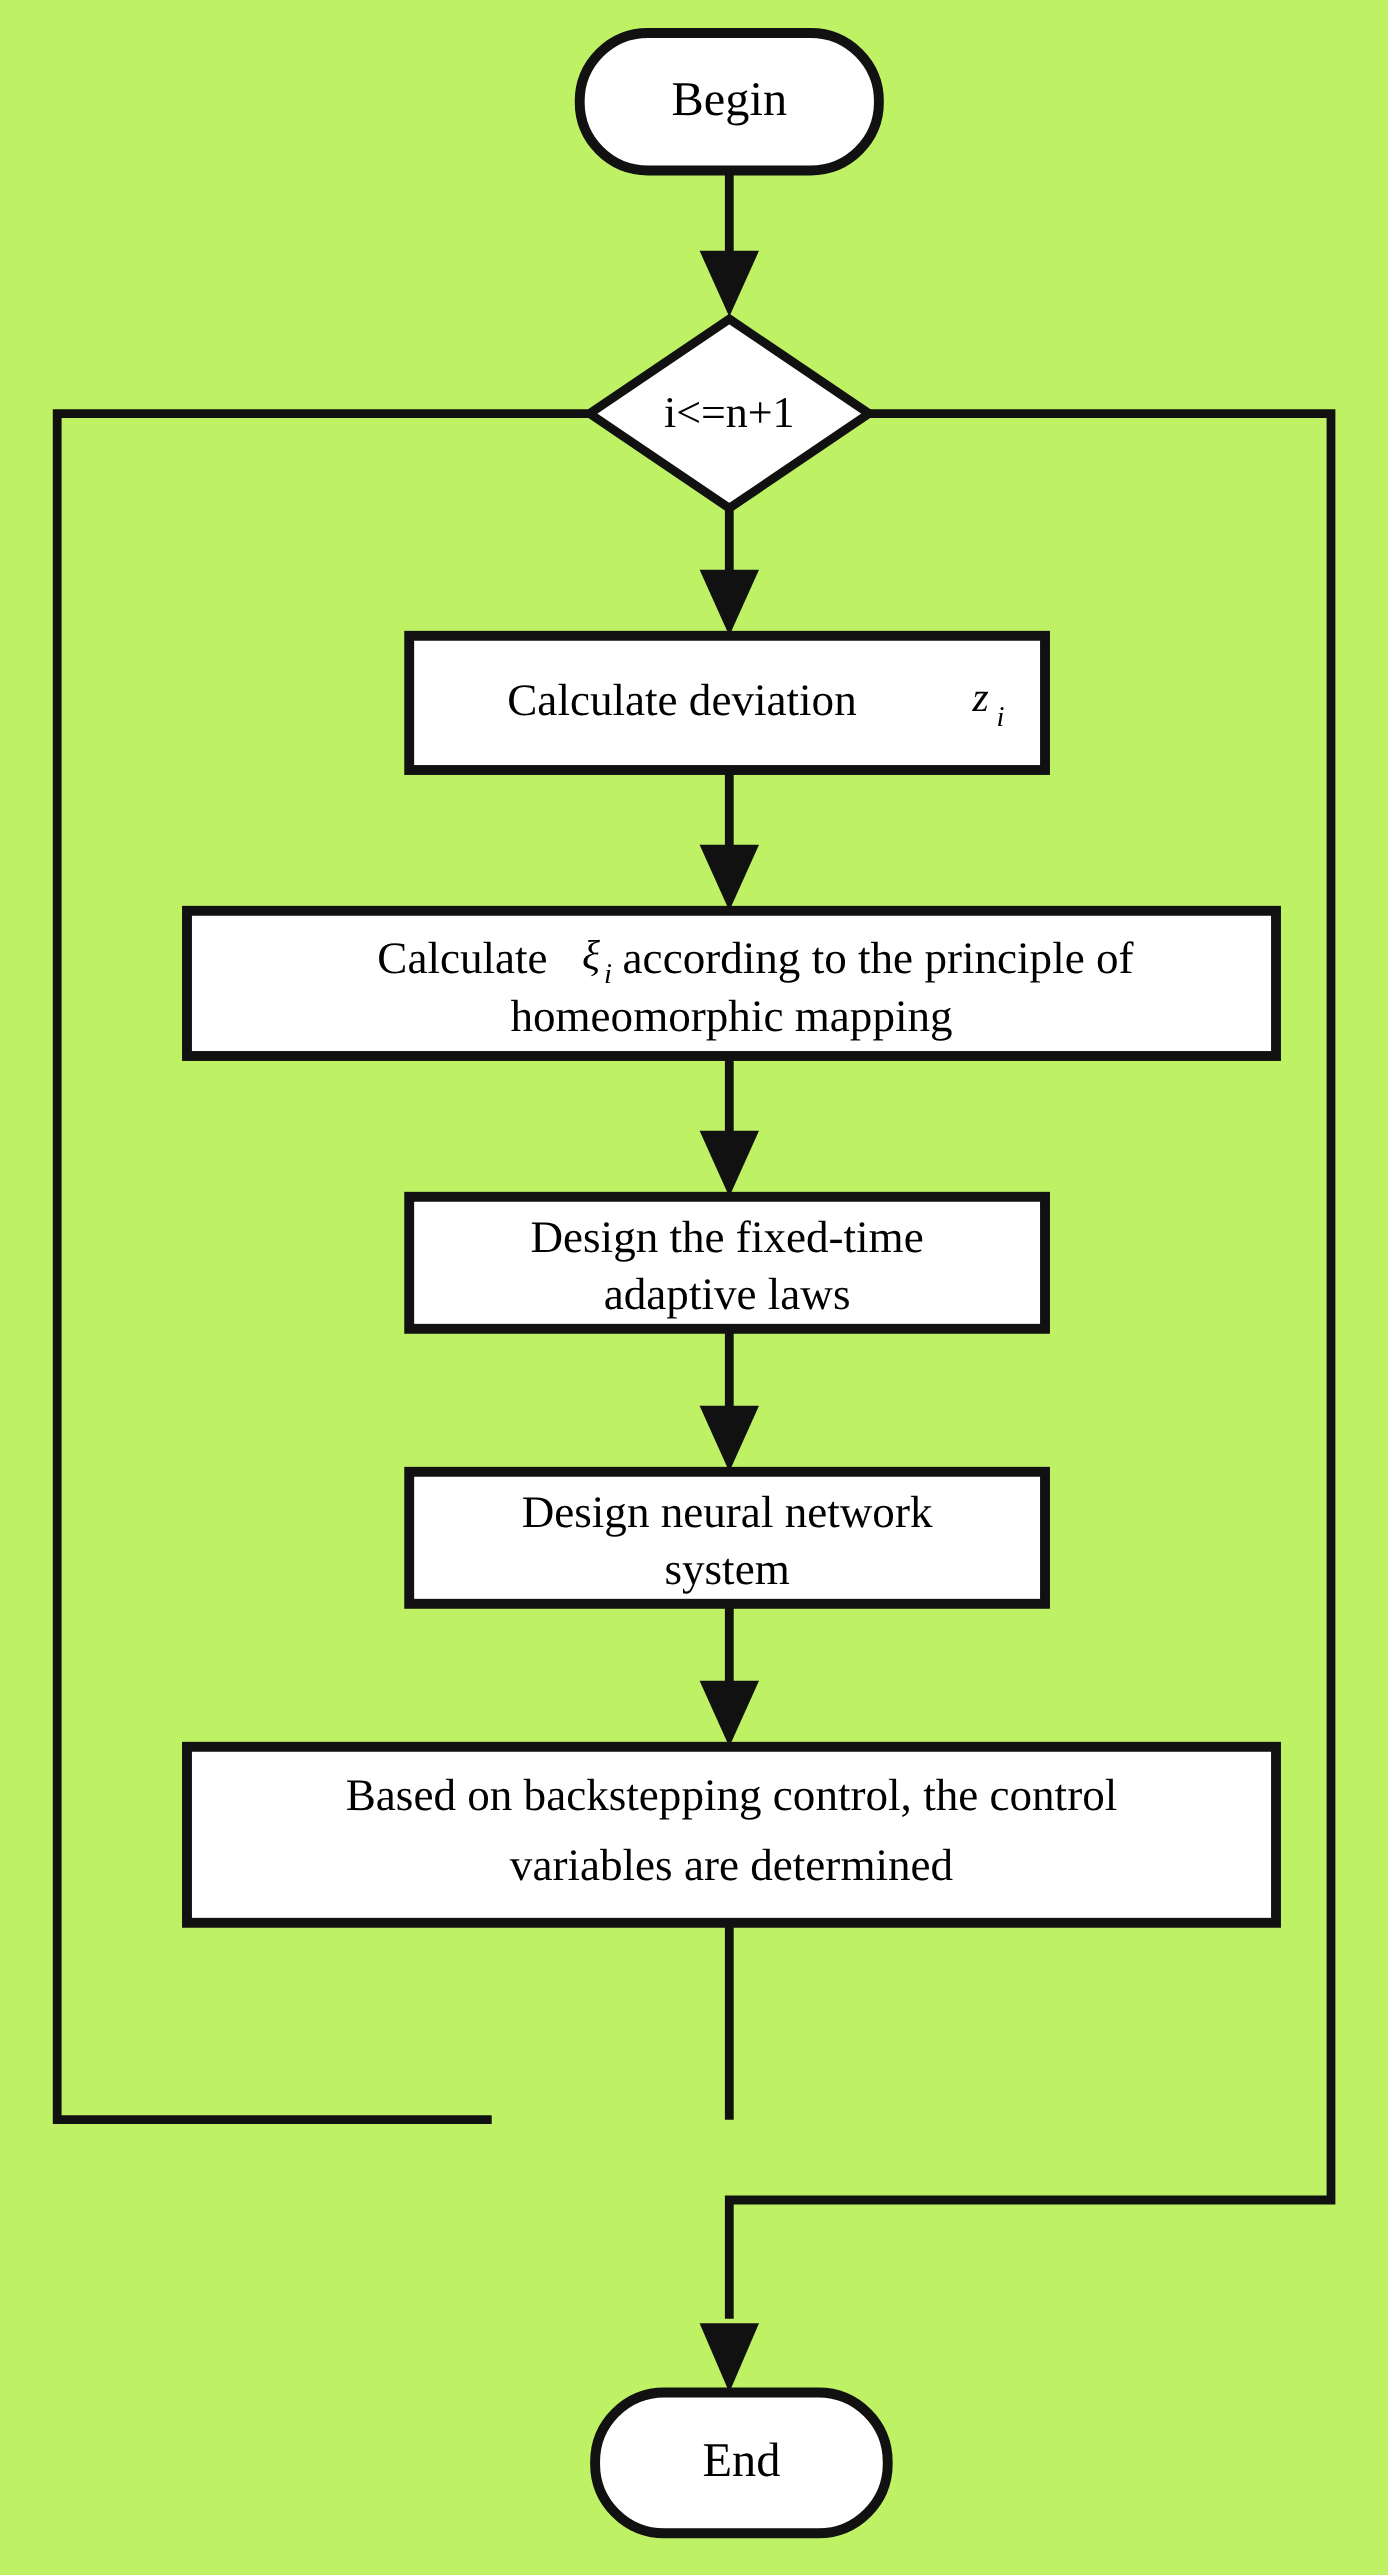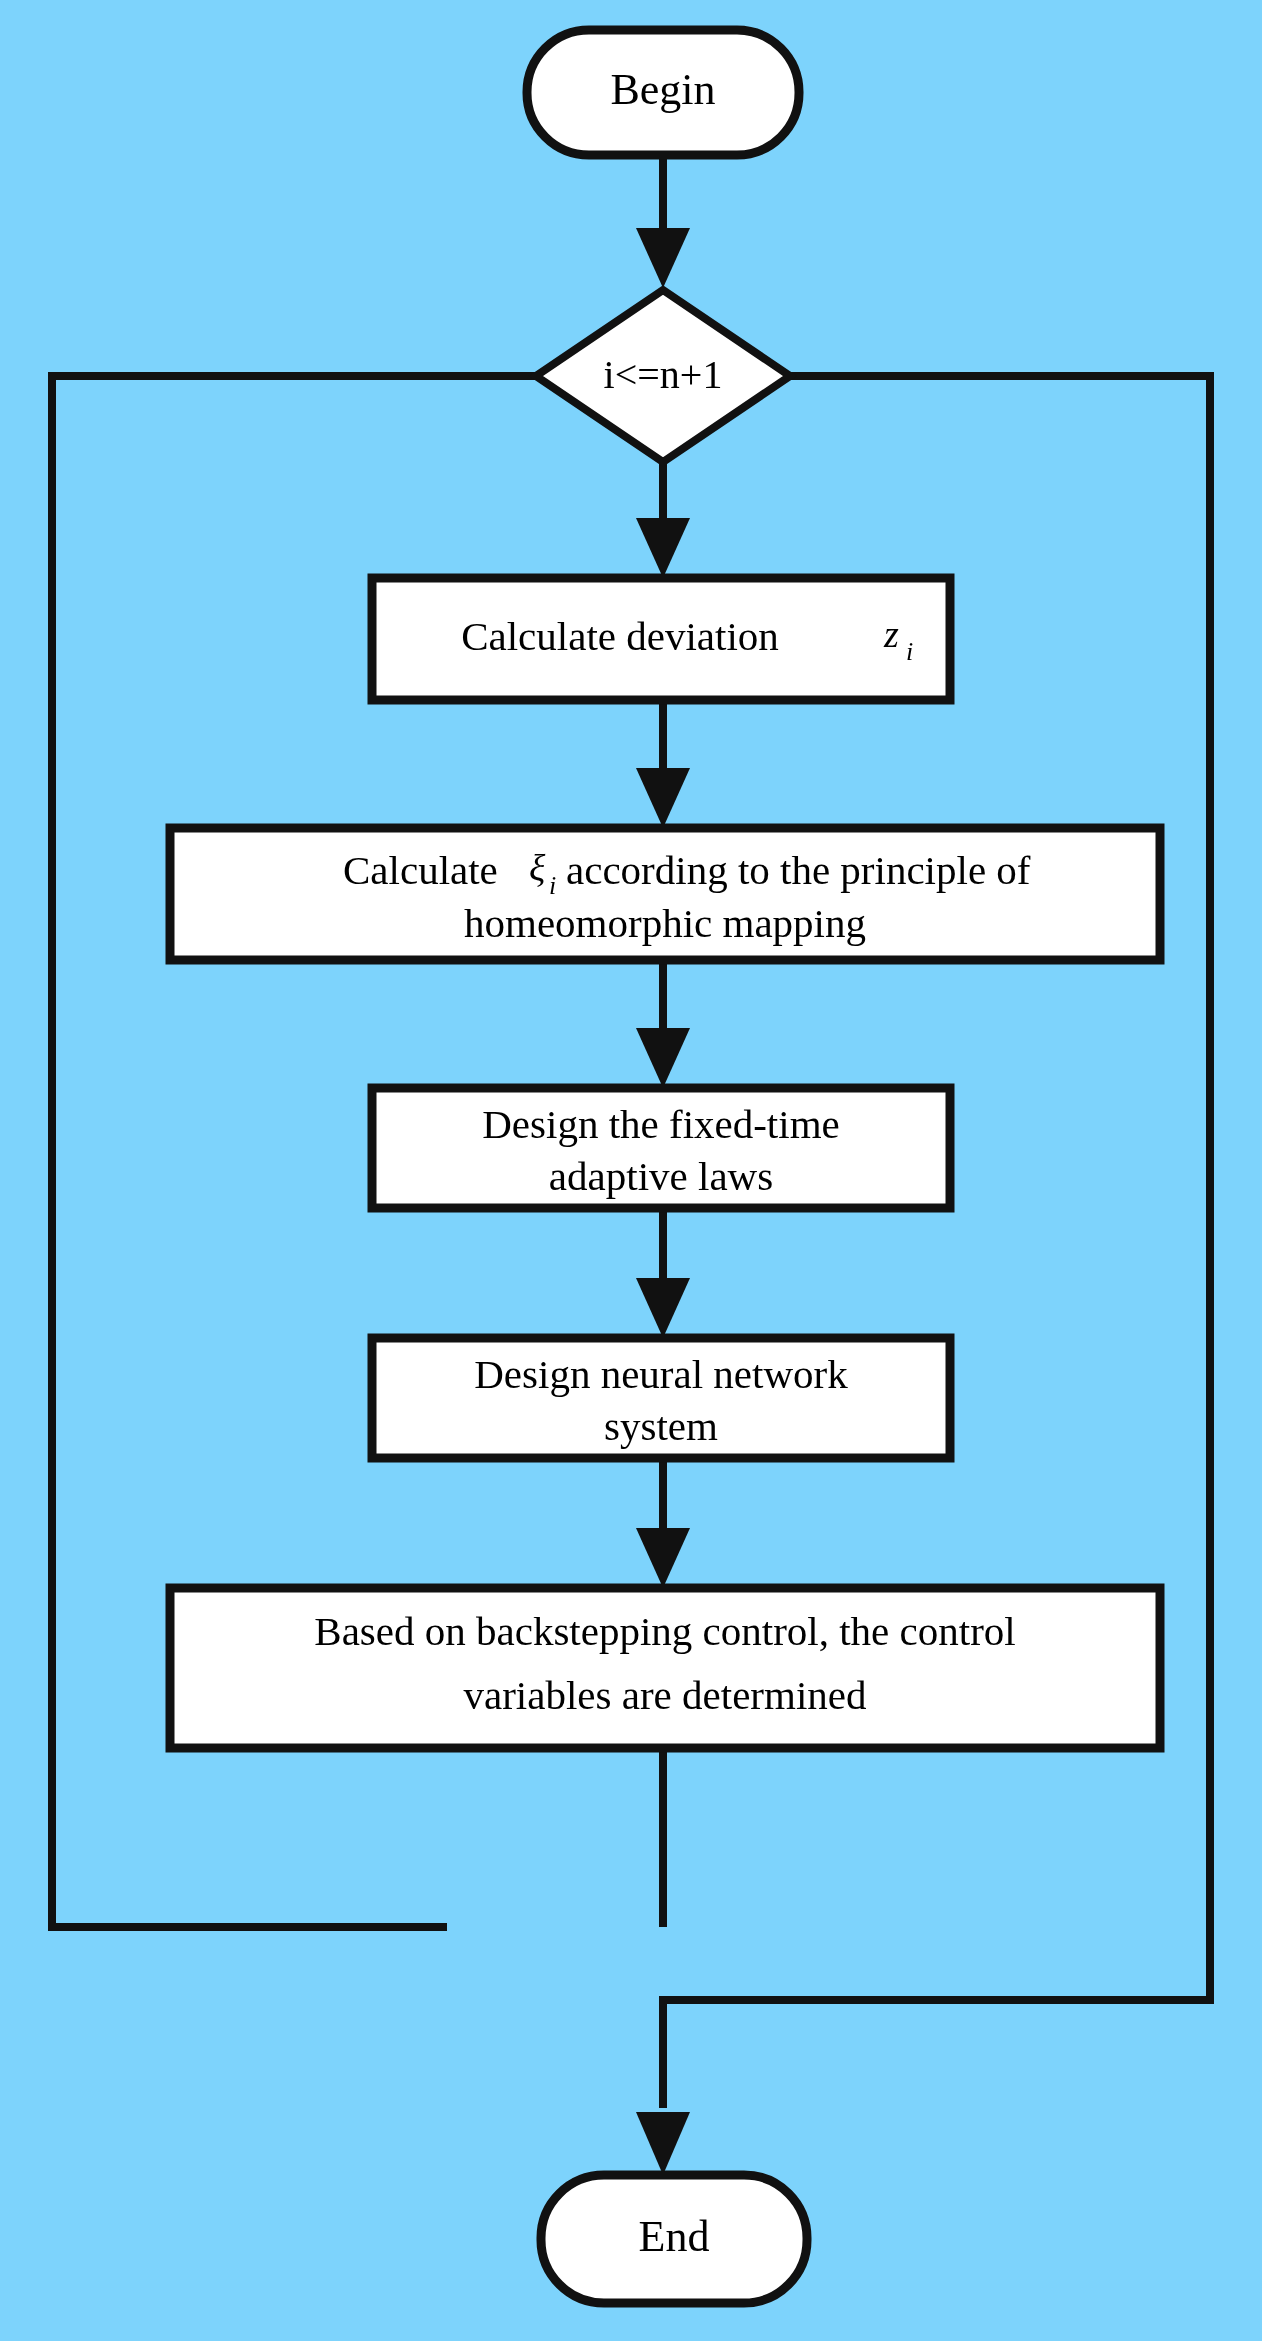--- a/index.html
+++ b/index.html
@@ -7,21 +7,21 @@
     padding: 0;
     background: #ffffff;
   }
   body {
     font-family: "Liberation Serif", "DejaVu Serif", serif;
   }
   #flowchart-root {
     position: relative;
     width: 1262px;
     height: 2341px;
-    background: #7dd3fc;
+    background: #bef264;
     overflow: hidden;
   }
   svg.chart-svg {
     position: absolute;
     top: 0;
     left: 0;
     width: 1262px;
     height: 2341px;
     display: block;
   }

